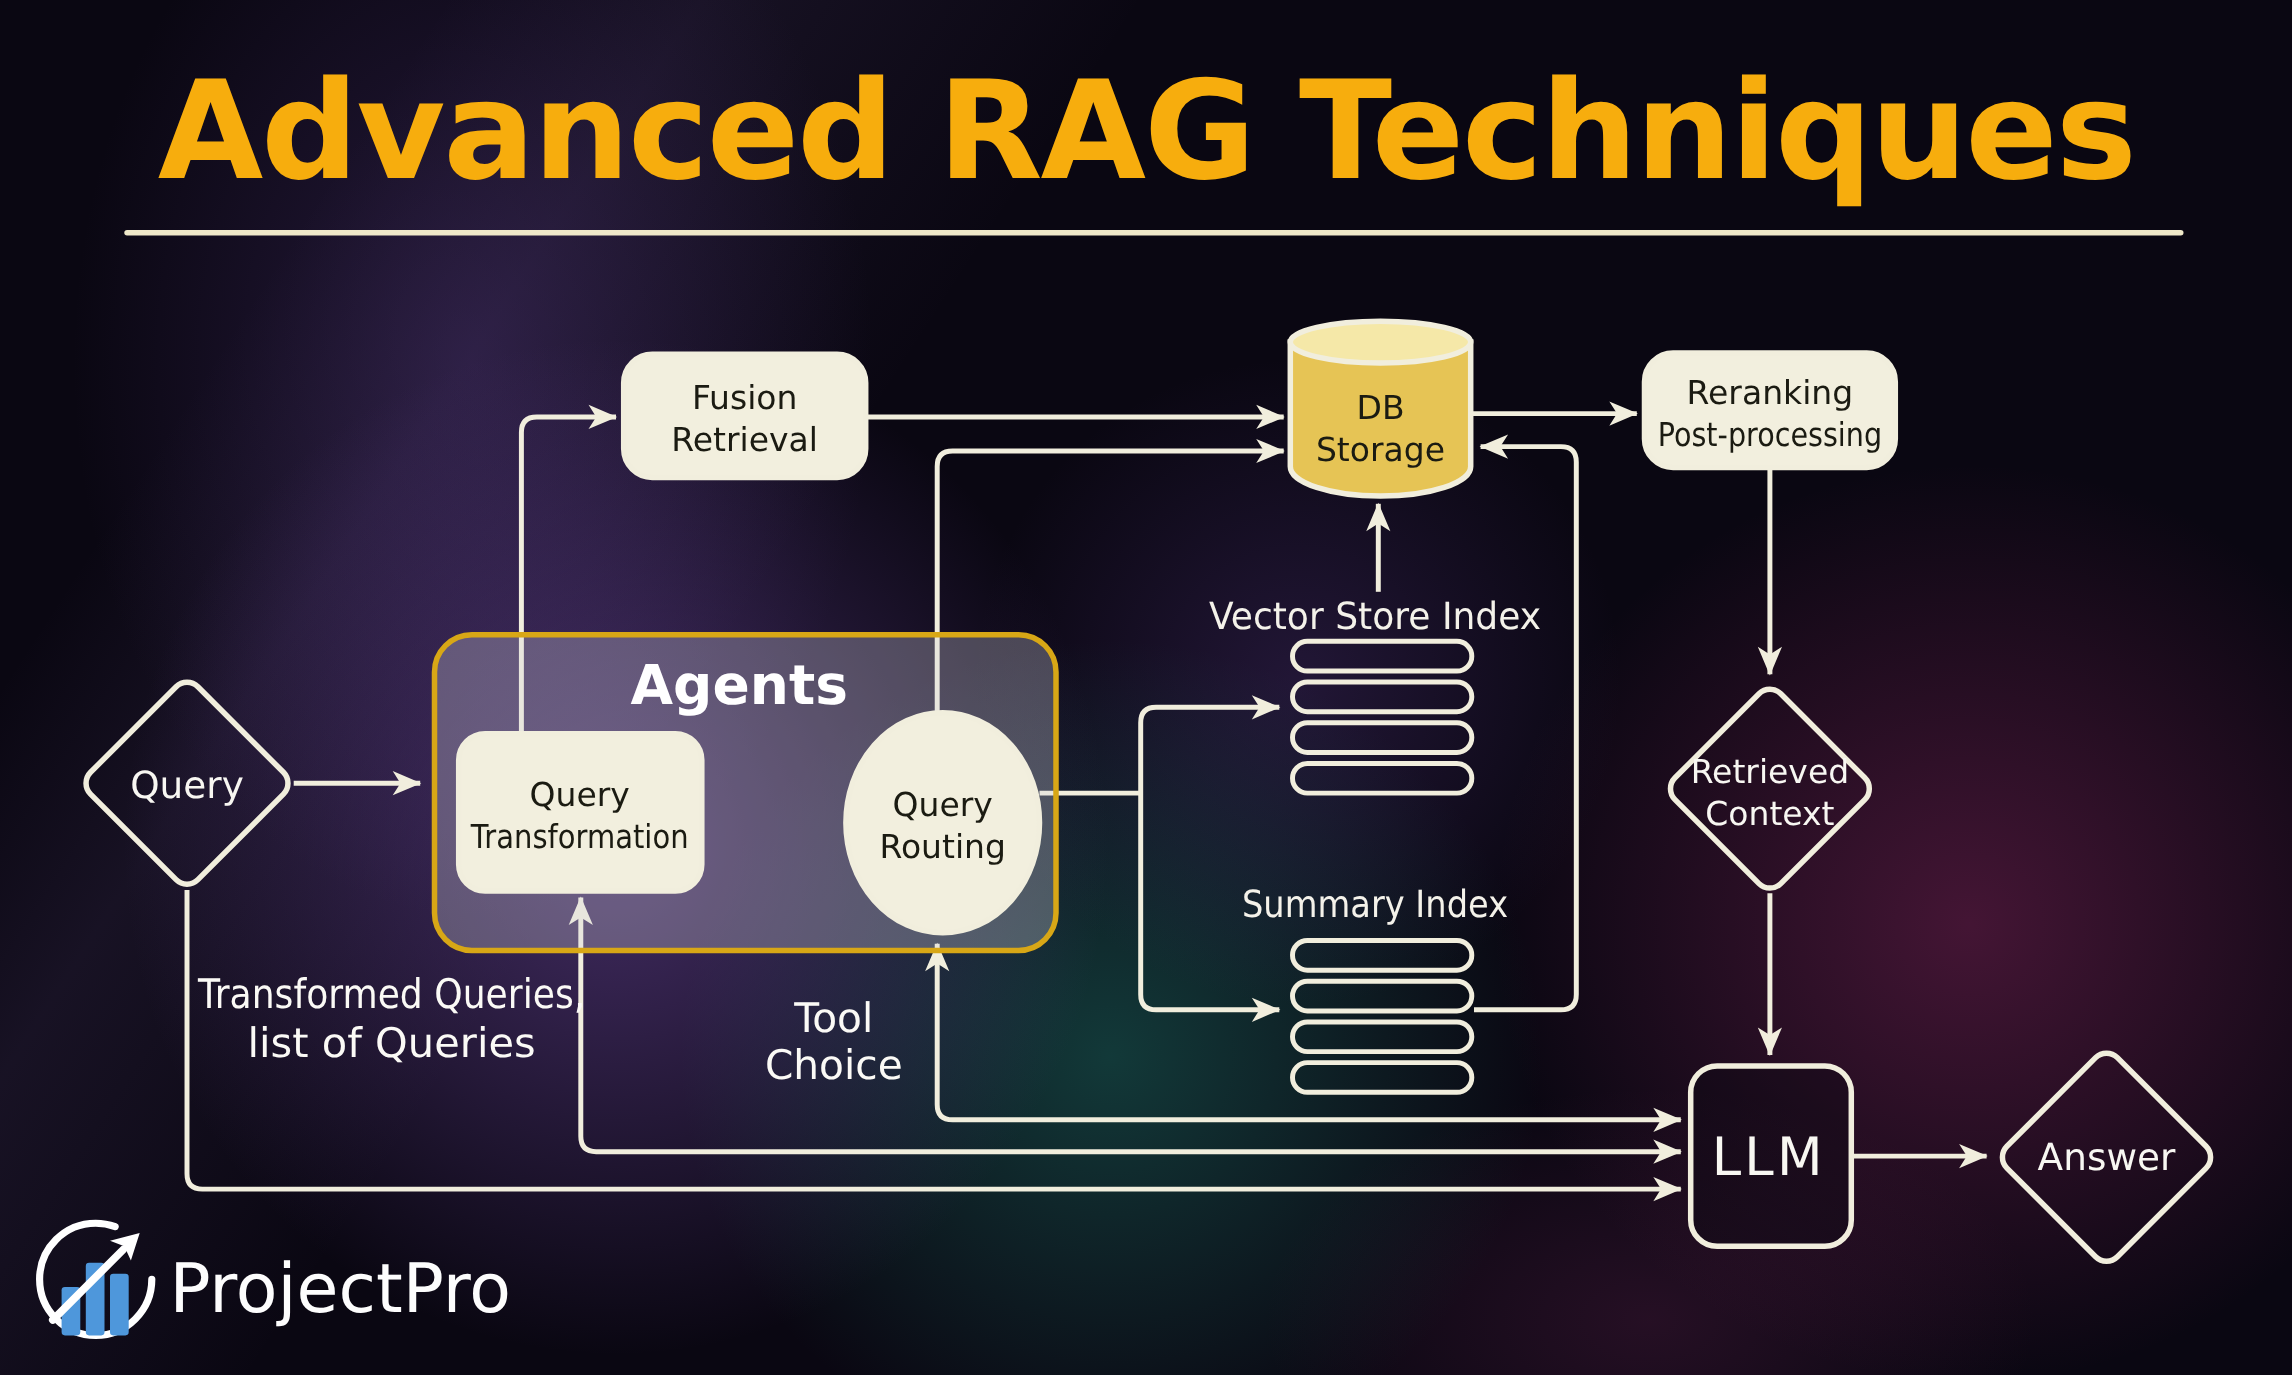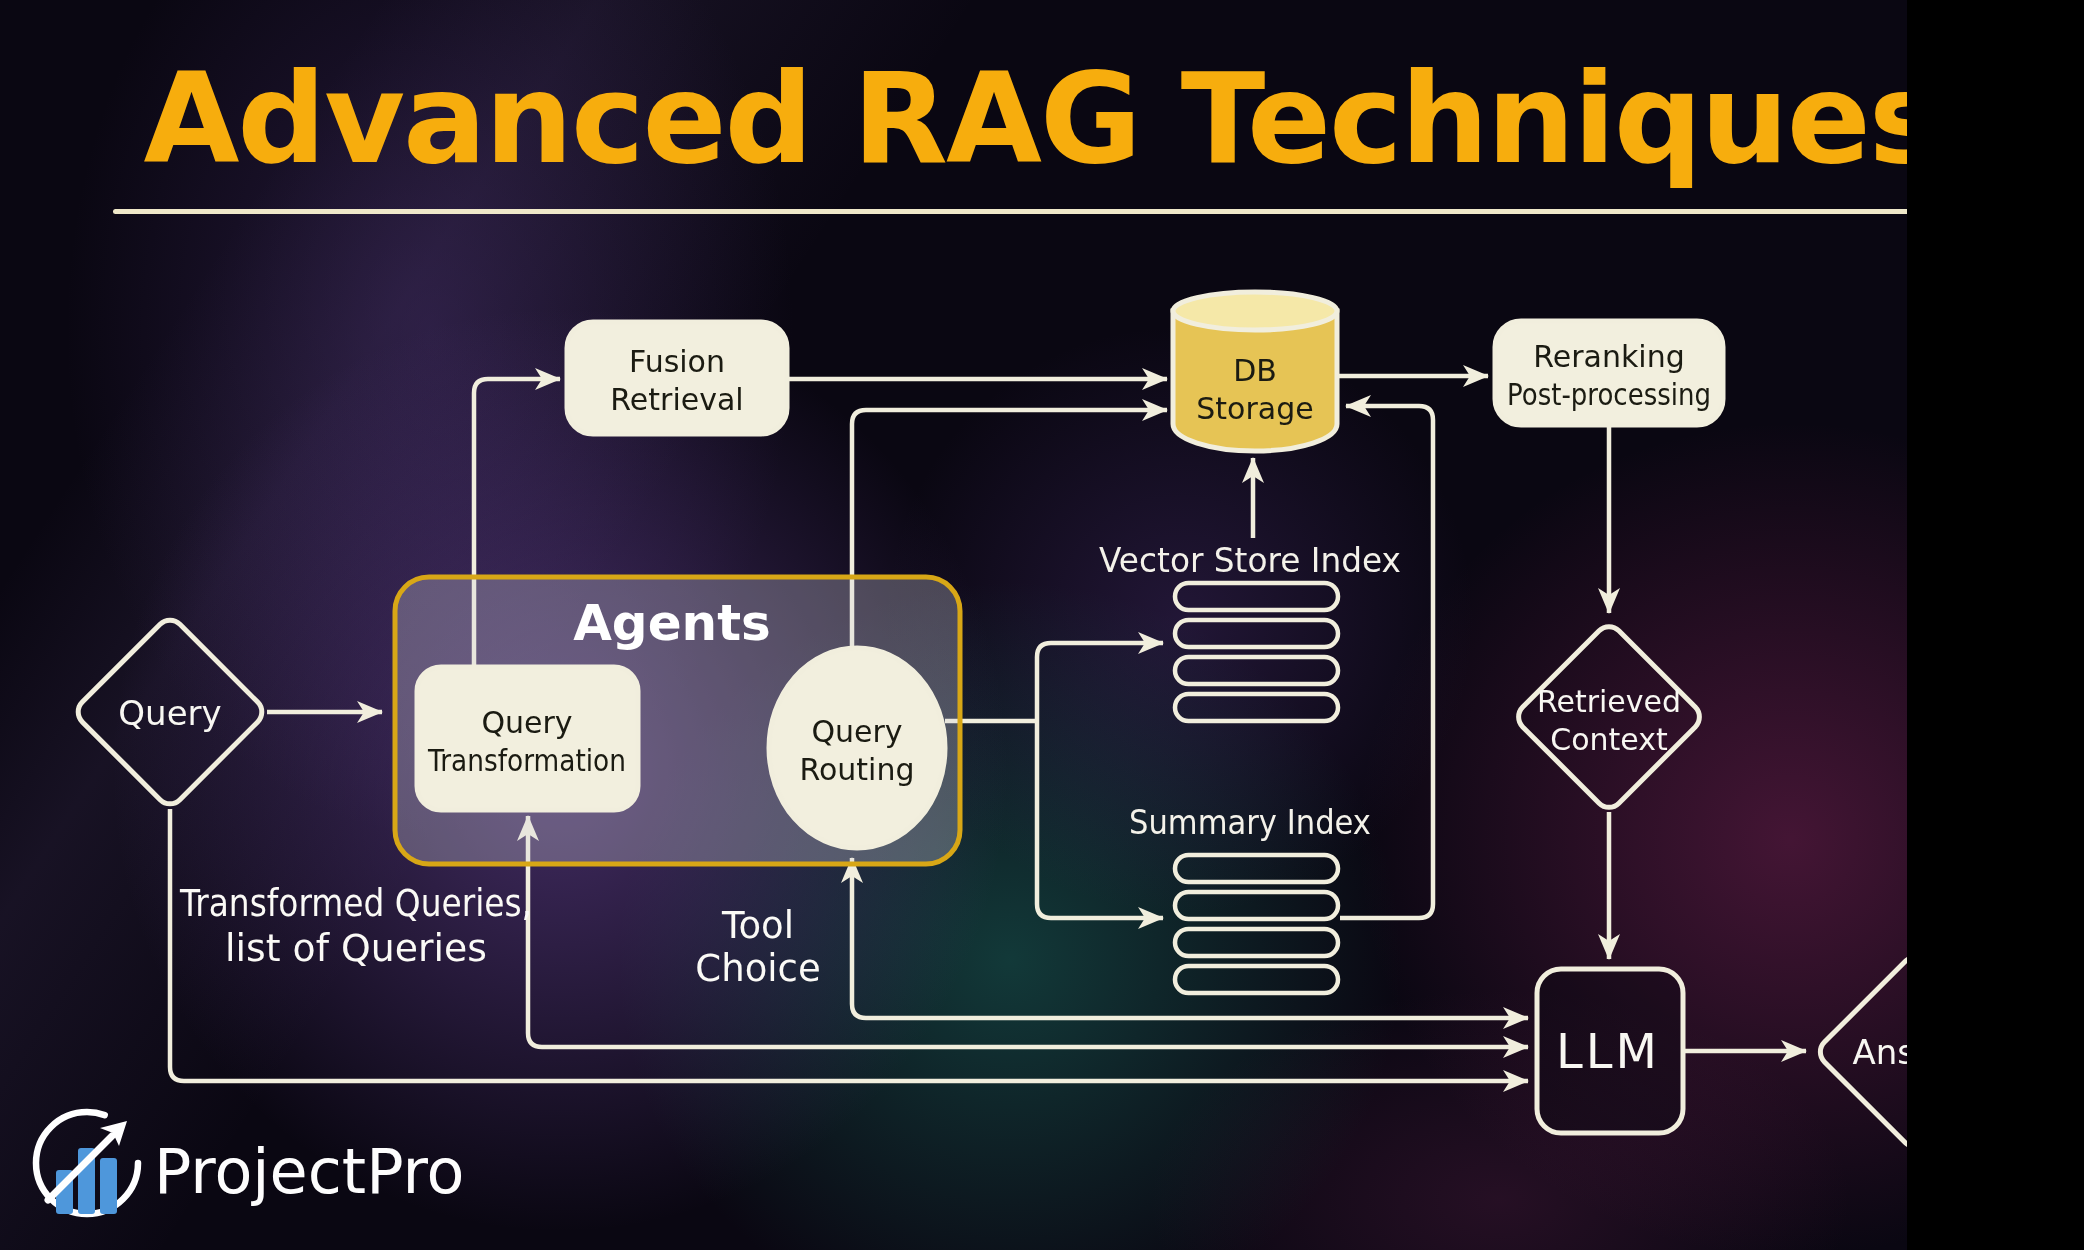--- a/index.html
+++ b/index.html
@@ -1,18 +1,18 @@
 <!DOCTYPE html>
 <html><head>
 <meta charset="utf-8">
 <style>
   html,body{margin:0;padding:0;background:#000;}
   .stage{
     position:relative;
-    width:1907px;height:1250px;
+    width:2084px;height:1250px;
     overflow:hidden;
     font-family:"DejaVu Sans","Liberation Sans",sans-serif;
     background:
       radial-gradient(640px 660px at 560px 770px, rgba(118,78,172,0.52), rgba(118,78,172,0) 70%),
       radial-gradient(520px 720px at 430px 330px, rgba(84,56,128,0.38), rgba(84,56,128,0) 70%),
       radial-gradient(420px 420px at 1180px 620px, rgba(96,62,148,0.28), rgba(96,62,148,0) 70%),
       radial-gradient(560px 540px at 1010px 960px, rgba(28,118,104,0.45), rgba(28,118,104,0) 70%),
       radial-gradient(600px 580px at 1790px 840px, rgba(162,44,108,0.38), rgba(162,44,108,0) 72%),
       radial-gradient(500px 300px at 1500px 1200px, rgba(120,40,90,0.25), rgba(120,40,90,0) 70%),
       linear-gradient(123deg, rgba(0,0,0,0) 14%, rgba(146,116,196,0.10) 22%, rgba(0,0,0,0) 36%),

